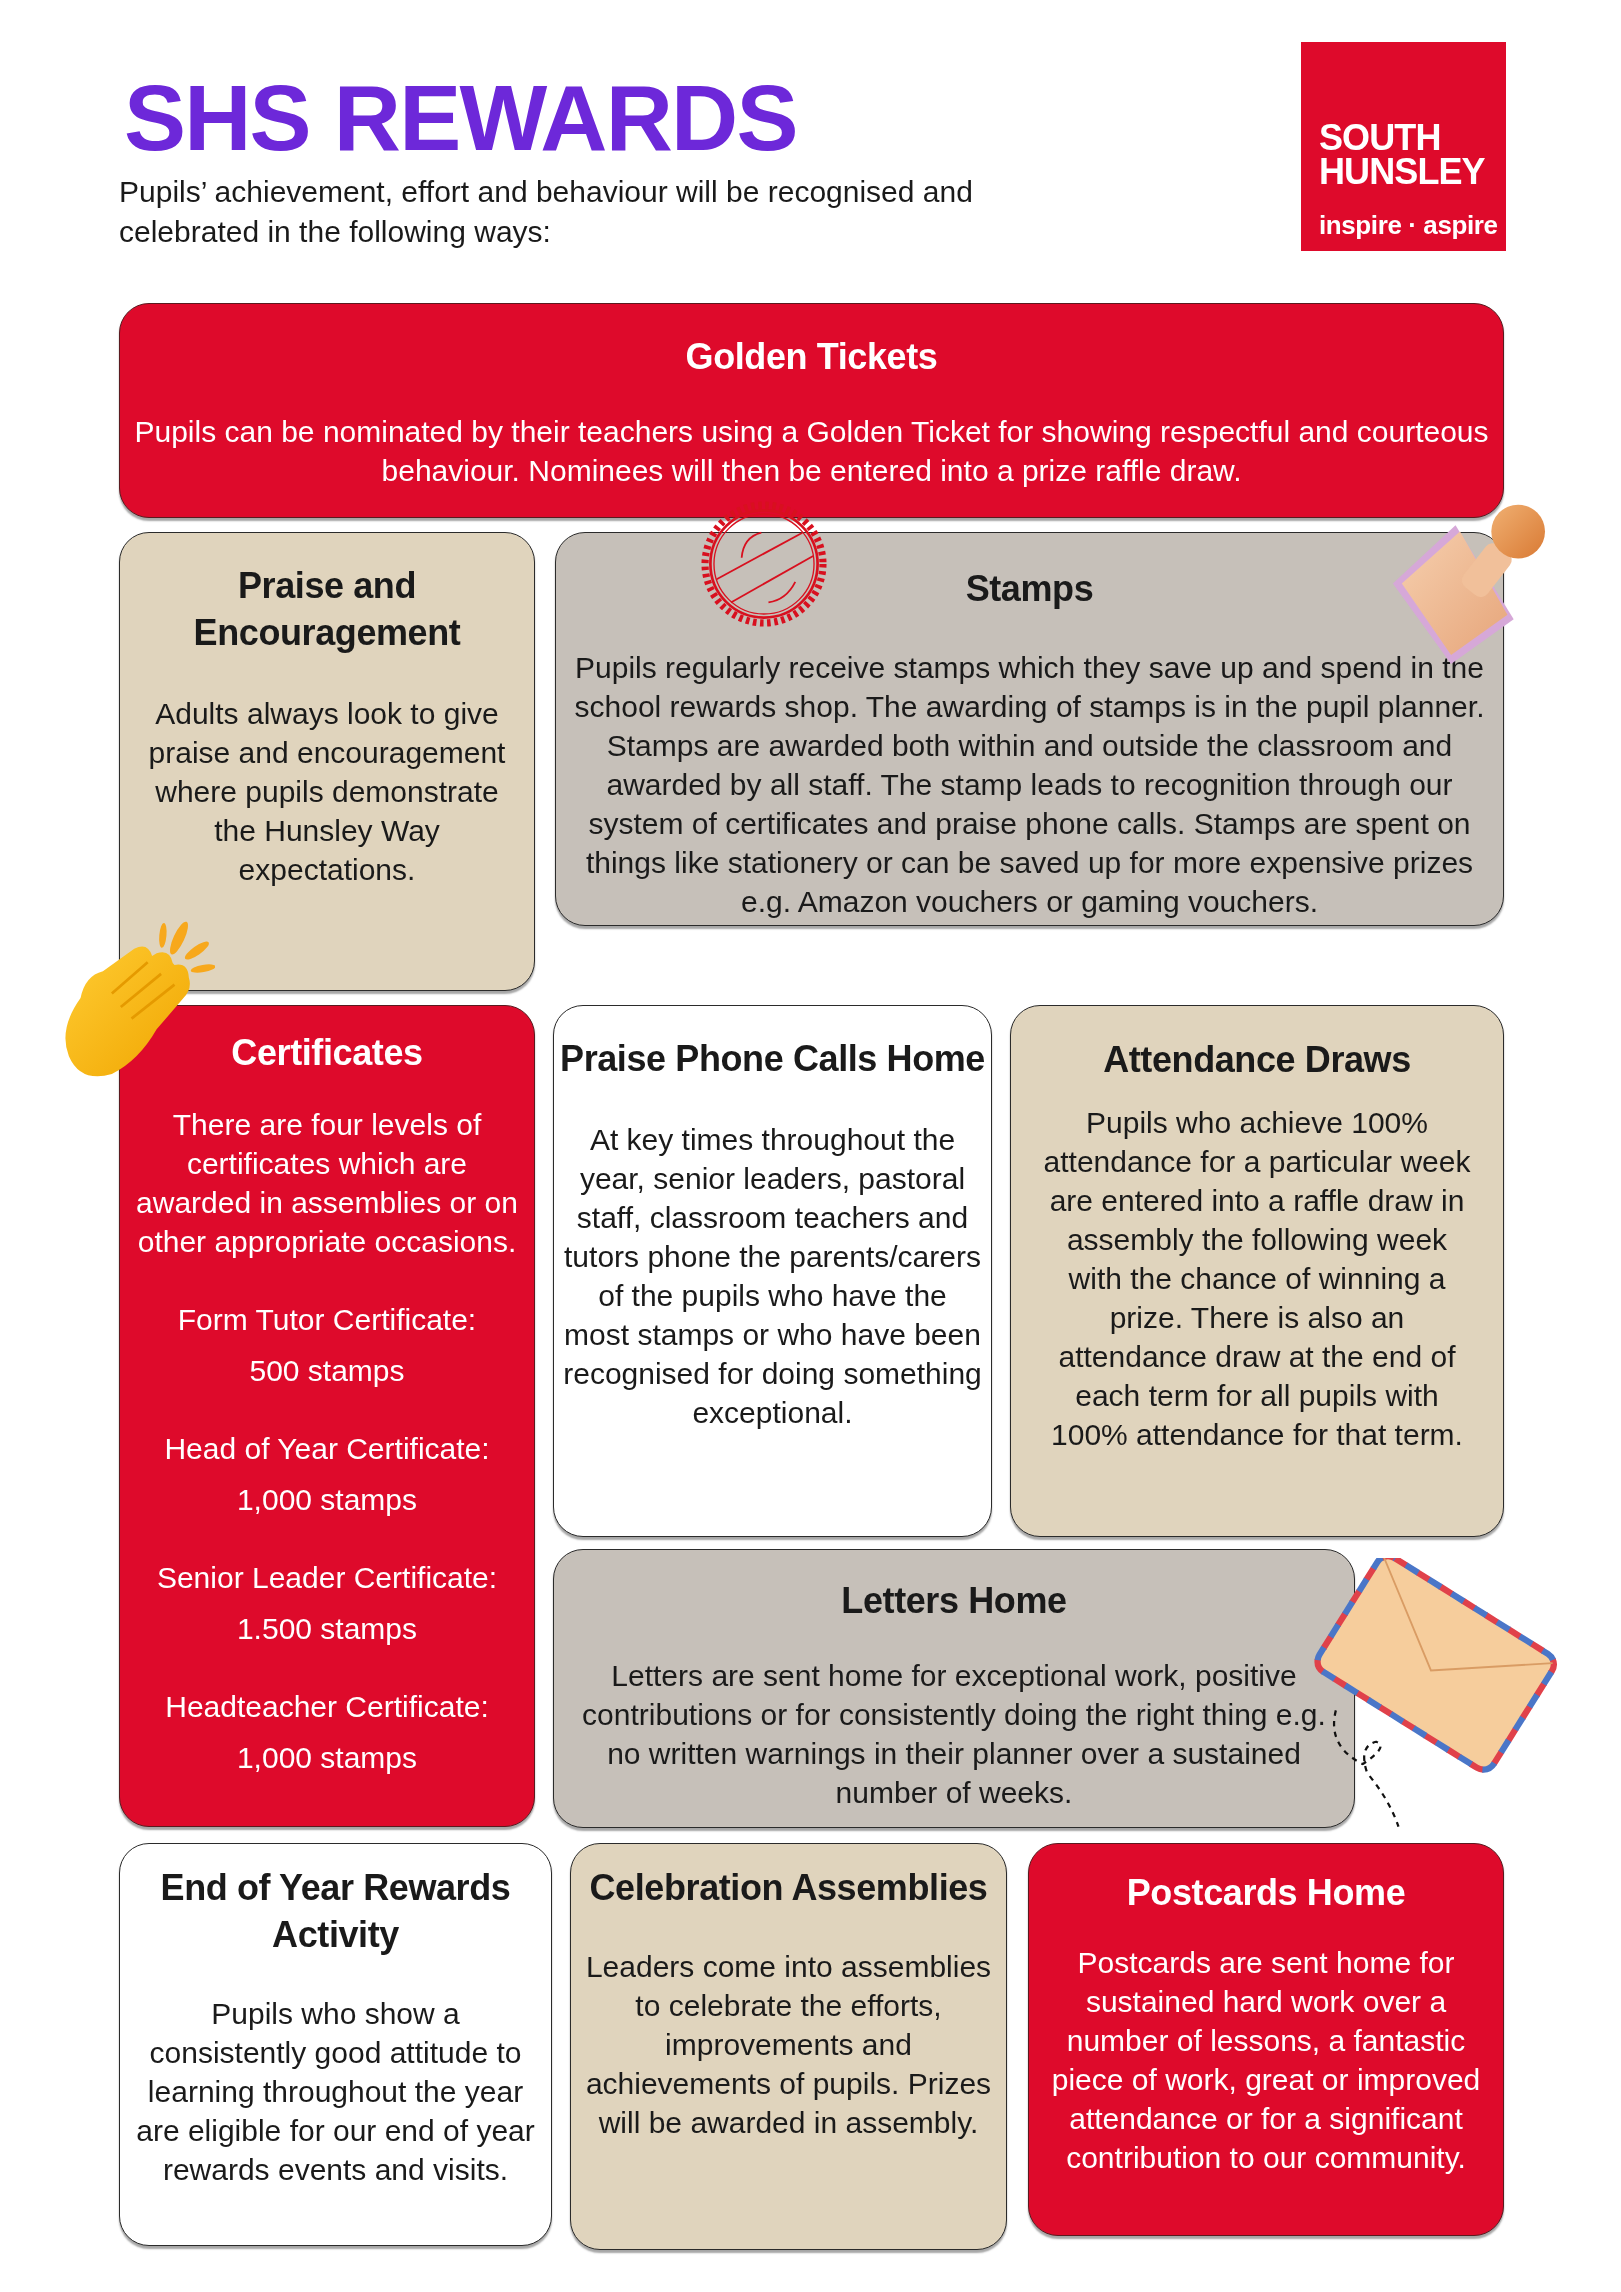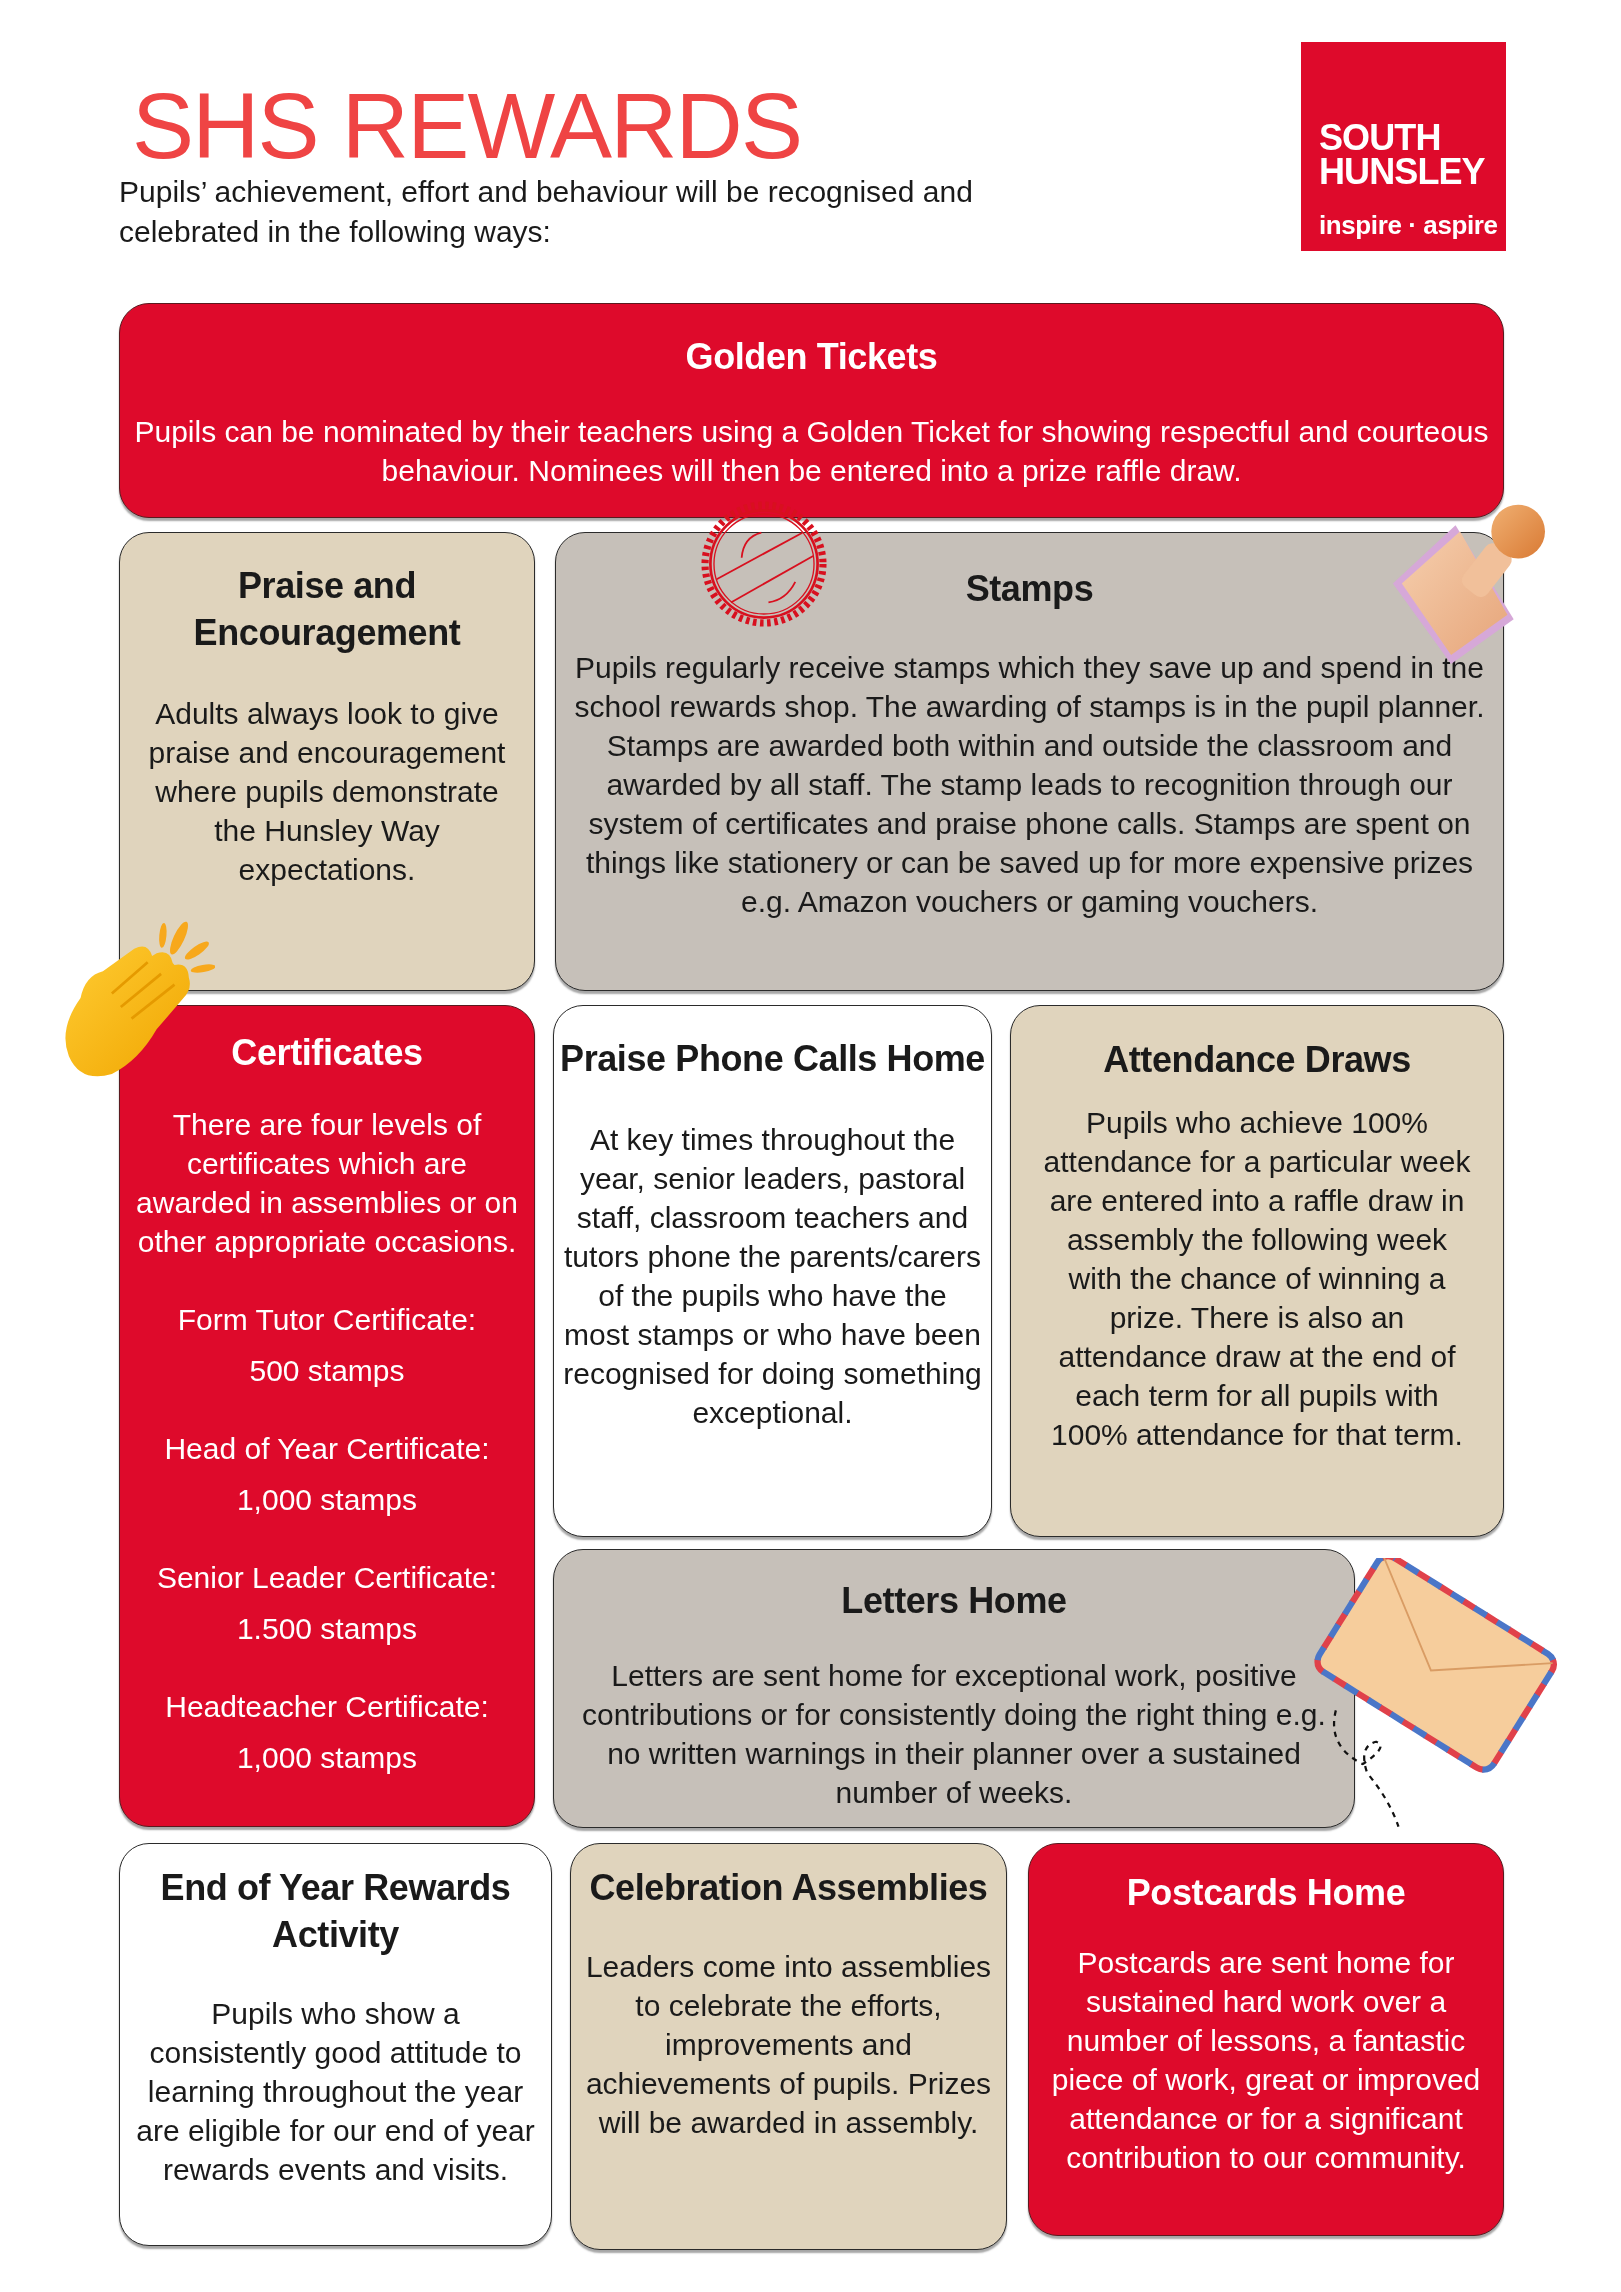--- a/index.html
+++ b/index.html
@@ -13,24 +13,24 @@
       position: relative;
       overflow: hidden;
       font-family: "Liberation Sans", "DejaVu Sans", sans-serif;
       color: #1a1a1a;
     }
     .title {
       position: absolute;
       left: 116px;
       top: 64px;
       font-size: 93px;
-      font-weight: normal;
+      font-weight: bold;
       letter-spacing: -1.8px;
-      color: #ef4444;
-      margin: 16px;
+      color: #6d28d9;
+      margin: 8px;
       line-height: 1;
     }
     .subtitle {
       position: absolute;
       left: 119px;
       top: 172px;
       width: 1075px;
       font-size: 30px;
       line-height: 40px;
       color: #1a1a1a;
@@ -87,21 +87,21 @@
       font-size: 30px;
       line-height: 39px;
     }
 
     #golden { left: 119px; top: 303px; width: 1385px; height: 215px; padding-top: 29px; }
     #golden p { margin-top: 32px; }
 
     #praise { left: 119px; top: 532px; width: 416px; height: 459px; padding-top: 29px; }
     #praise p { margin-top: 38px; padding: 0 18px; }
 
-    #stamps { left: 555px; top: 532px; width: 949px; height: 459px; padding-top: 32px; }
+    #stamps { left: 555px; top: 532px; width: 949px; height: 394px; padding-top: 32px; }
     #stamps p { margin-top: 36px; padding: 0 18px; }
 
     #certs { left: 119px; top: 1005px; width: 416px; height: 822px; padding-top: 23px; }
     #certs p { margin-top: 29px; padding: 0 12.5px; }
     #certs .level { margin-top: 39px; }
     #certs .level p { margin-top: 12px; }
 
     #phone { left: 553px; top: 1005px; width: 439px; height: 532px; padding-top: 29px; }
     #phone p { margin-top: 38px; padding: 0 9px; }
 

